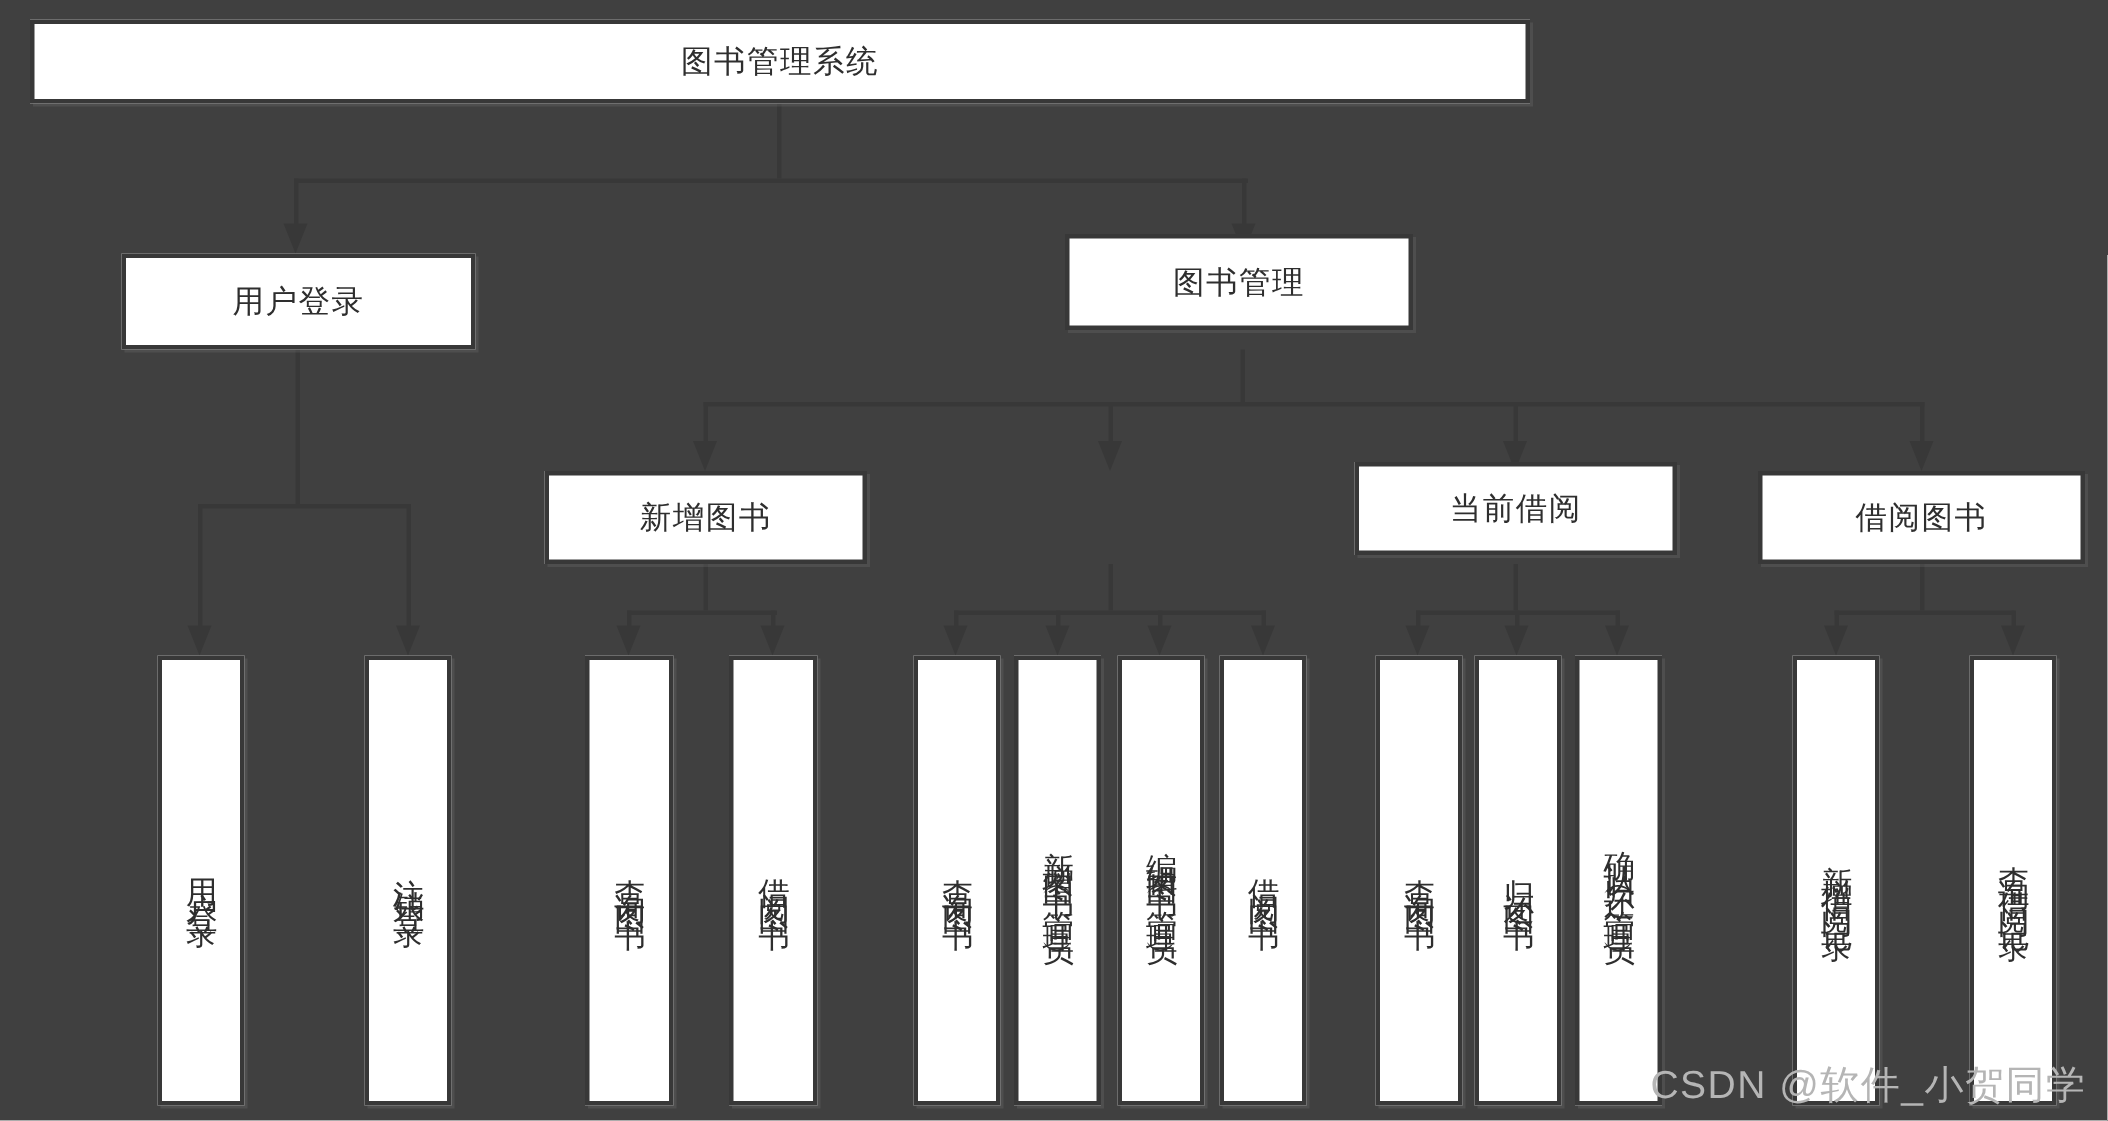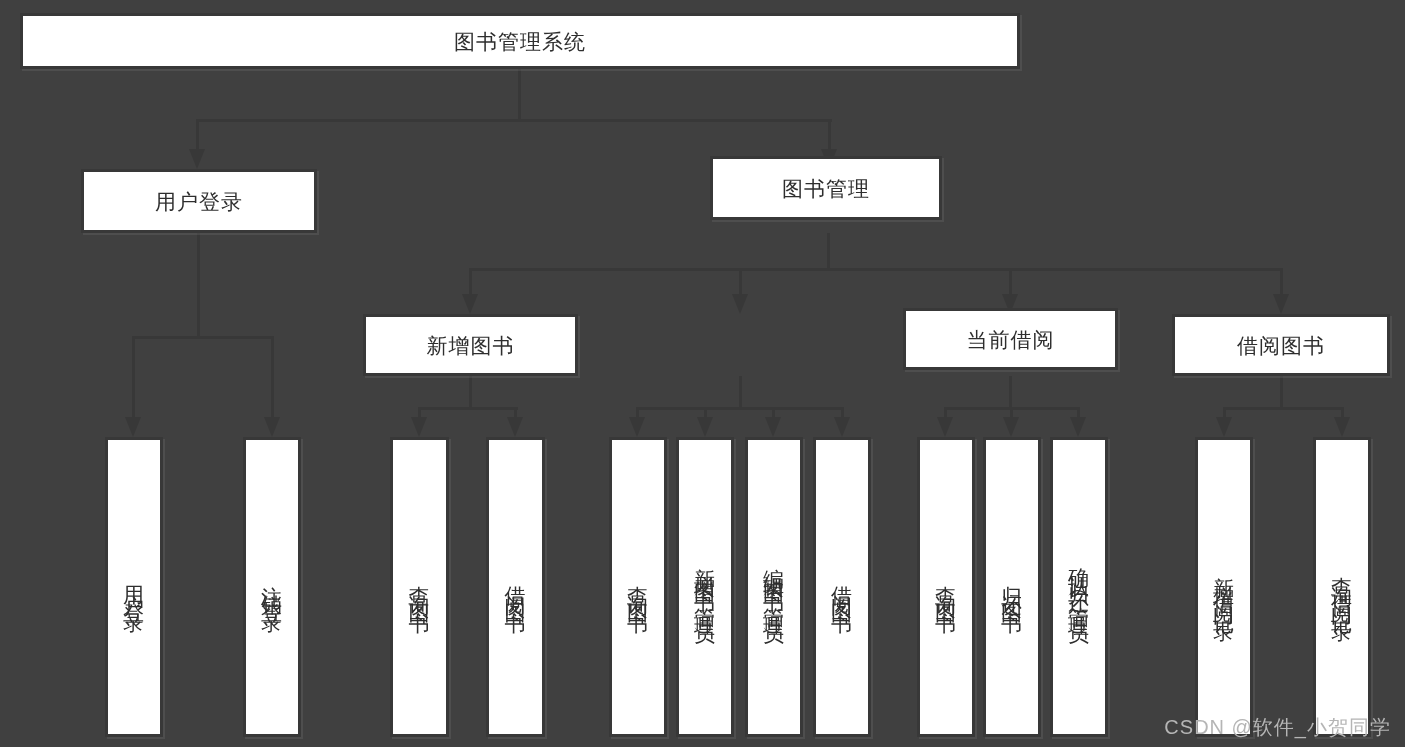--- a/index.html
+++ b/index.html
@@ -32,21 +32,21 @@
   .vl{width:3px;}
   .hl{height:3px;}
   
   .ar{
     position:absolute;width:0;height:0;
     border-left:8px solid transparent;border-right:8px solid transparent;
     border-top:20px solid var(--line);
   }
   .watermark{
     position:absolute;right:14px;bottom:6px;
-    font-size:20px;color:var(--watermark);letter-spacing:1px;white-space:nowrap;
+    font-size:26px;color:var(--watermark);letter-spacing:1px;white-space:nowrap;
     z-index:10;
   }
 </style>
 </head>
 <body>
 
 <div class="stage">
 
   <div>
     <div class="vl" style="left:518px;top:68px;height:51px;"></div>

